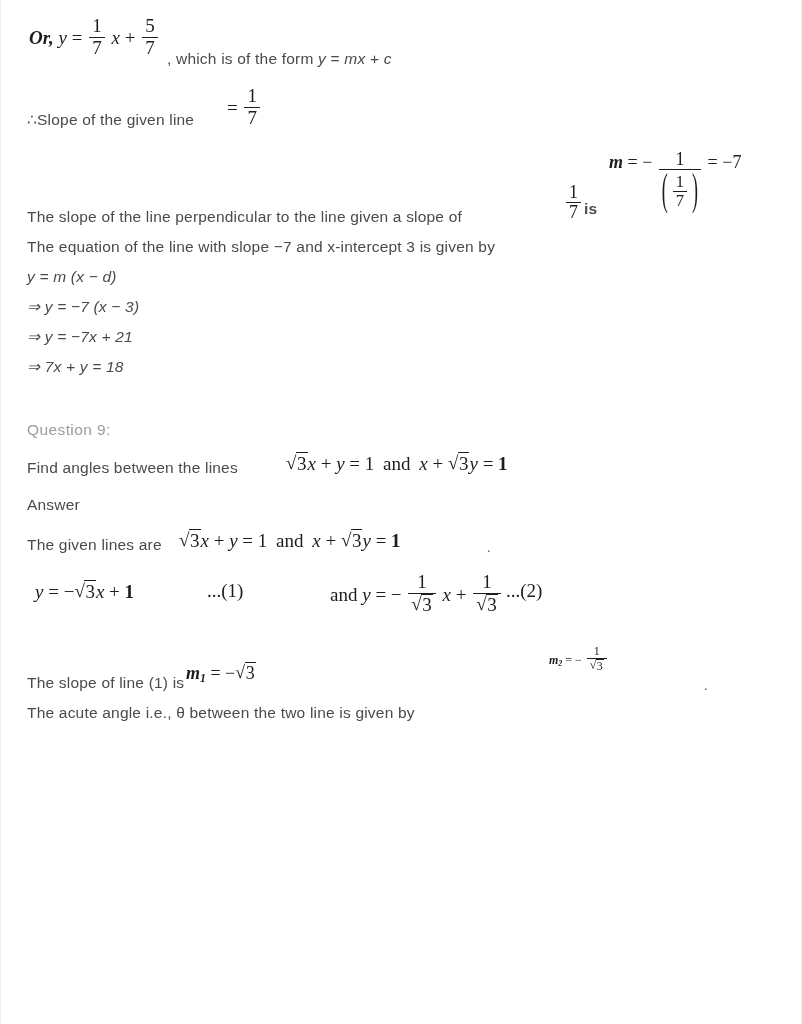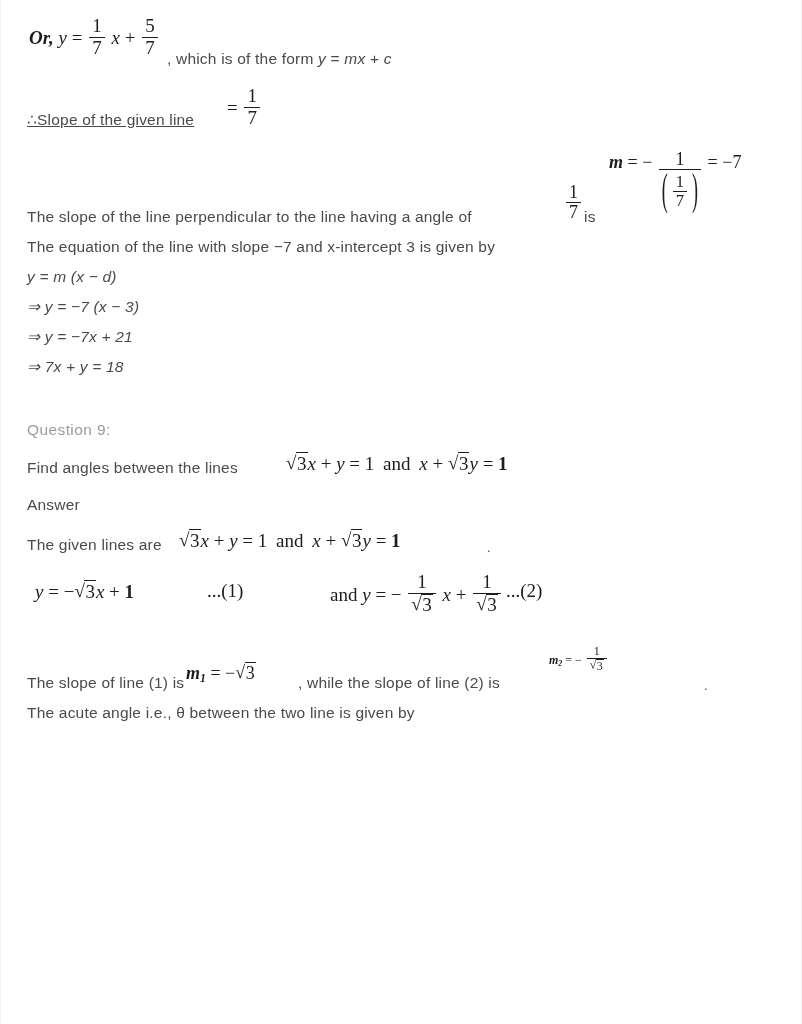--- a/index.html
+++ b/index.html
@@ -146,21 +146,21 @@
 
   <div class="abs body-text" style="left:166px; top:50px;">
     <span>, which is of the form</span>
     <span class="ital">y</span>
     <span>=</span>
     <span class="ital">mx</span>
     <span>+</span>
     <span class="ital">c</span>
   </div>
 
-  <div class="abs body-text" style="left:26px; top:111px;text-decoration:underline;">
+  <div class="abs body-text" style="left:26px; top:111px;">
     <span>∴Slope of the given line</span>
   </div>
   <div class="abs" style="left:226px; top:86px;">
     <span class="math" style="font-size:19px;">
       <span>=</span>
       <span class="frac">
         <span class="num">1</span>
         <span class="den">7</span>
       </span>
     </span>
@@ -181,31 +181,31 @@
             </span>
           </span>
         </span>
       </span>
       <span>=</span>
       <span>−7</span>
     </span>
   </div>
 
   <div class="abs body-text" style="left:26px; top:208px;">
-    <span>The slope of the line perpendicular to the line having a angle of</span>
+    <span>The slope of the line perpendicular to the line given a slope of</span>
   </div>
   <div class="abs" style="left:563px; top:183px;">
     <span class="math" style="font-size:18px;">
       <span class="frac">
         <span class="num">1</span>
         <span class="den">7</span>
       </span>
     </span>
   </div>
-  <div class="abs body-text" style="left:583px; top:208px;">is</div>
+  <div class="abs body-text" style="left:583px; top:200px;font-weight:bold;">is</div>
 
   <div class="abs body-text" style="left:26px; top:238px;">
     <span>The equation of the line with slope −7 and x-intercept 3 is given by</span>
   </div>
 
   <div class="abs body-text ital" style="left:26px; top:268px;">y = m (x − d)</div>
   <div class="abs body-text ital" style="left:26px; top:298px;">⇒ y = −7 (x − 3)</div>
   <div class="abs body-text ital" style="left:26px; top:328px;">⇒ y = −7x + 21</div>
   <div class="abs body-text ital" style="left:26px; top:358px;">⇒ 7x + y = 18</div>
 
@@ -288,21 +288,20 @@
   <div class="abs body-text" style="left:26px; top:674px;">The slope of line (1) is</div>
 
   <div class="abs" style="left:185px; top:662px;">
     <span class="math" style="font-size:18px;">
       <span class="mbold">m</span><span class="sub mbold">1</span>
       <span>=</span>
       <span>−</span><span class="rad"><span class="radicand">3</span></span>
     </span>
   </div>
 
-  <div class="abs body-text" style="left:297px; top:674px;">, while the slope of line (2) is</div>
 
   <div class="abs" style="left:548px; top:645px;">
     <span class="math" style="font-size:12px;">
       <span class="mbold">m</span><span class="sub mbold">2</span>
       <span>=</span>
       <span>−</span>
       <span class="frac">
         <span class="num">1</span>
         <span class="den"><span class="rad"><span class="radicand">3</span></span></span>
       </span>

